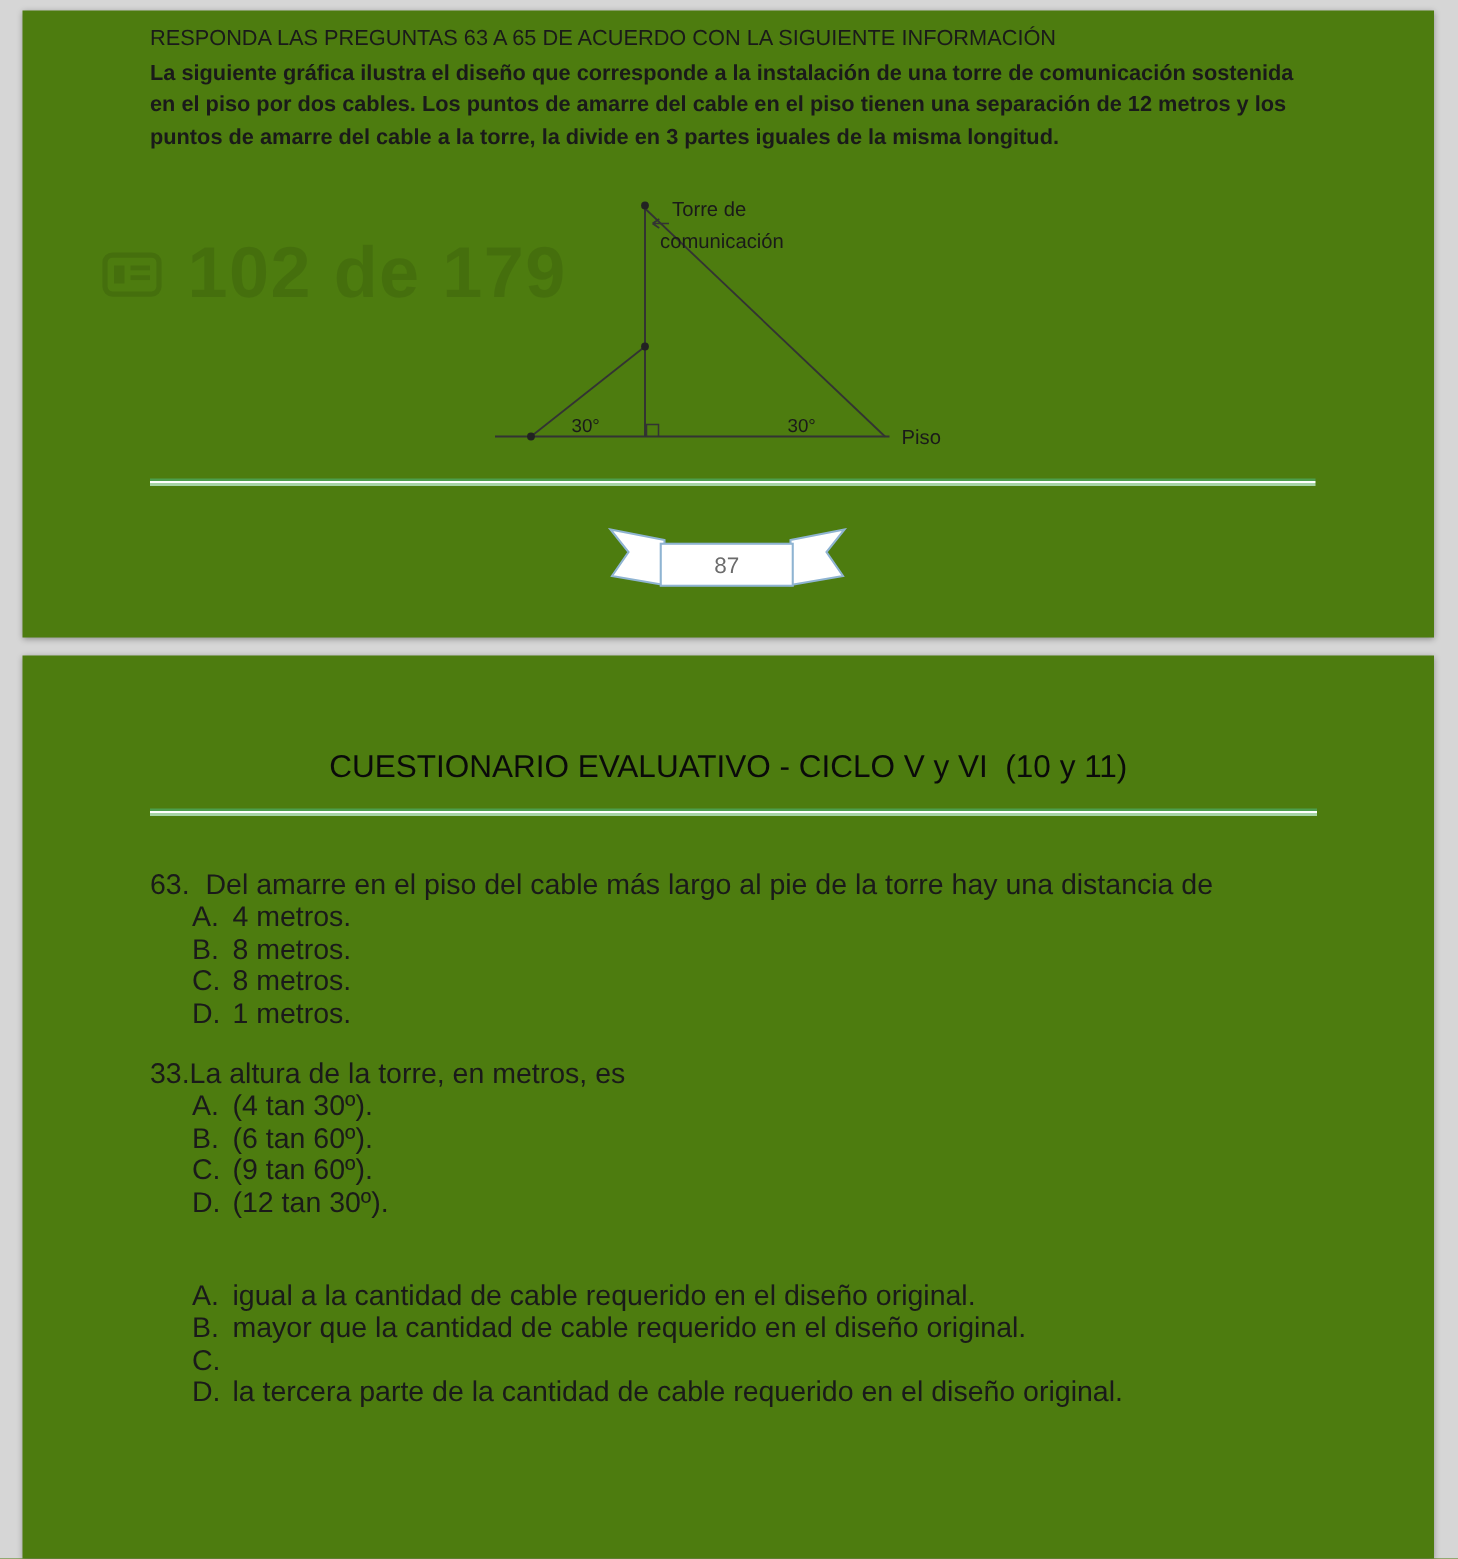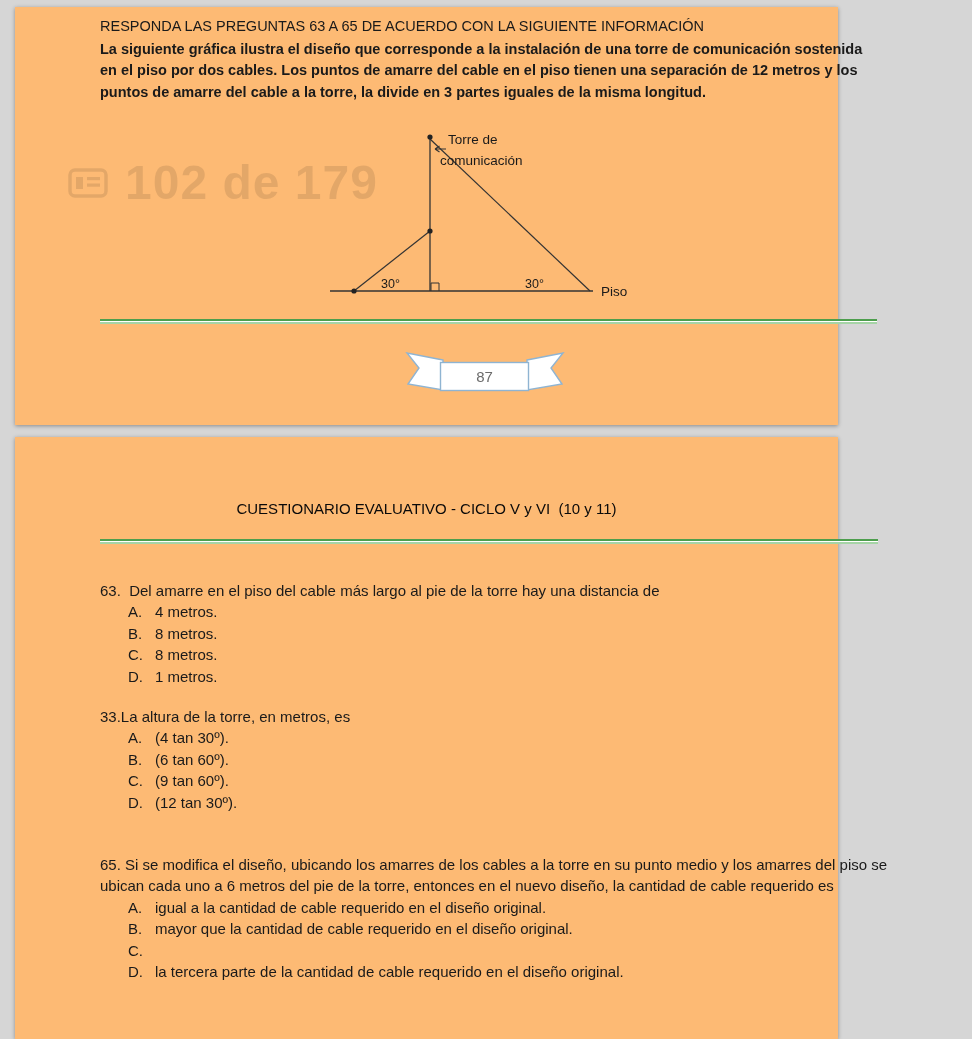--- a/index.html
+++ b/index.html
@@ -5,45 +5,45 @@
   html,body { margin:0; padding:0; }
   body {
     width:972px; height:1039px;
     background:#d6d6d6;
     position:relative;
     font-family:"Liberation Sans","DejaVu Sans",sans-serif;
     color:#1a1a1a;
     overflow:hidden;
   }
   .page {
-    position:absolute; left:15px; width:823px; background:#fdba74;
+    position:absolute; left:15px; width:941px; background:#4d7c0f;
     box-shadow:0 1px 4px rgba(0,0,0,.35);
   }
   #page1 { top:7px; height:418px; }
   #page2 { top:437px; height:602px; }
   .abs { position:absolute; }
   .txt { font-size:14.5px; line-height:21.4px; white-space:pre-wrap;font-weight:bold; }
   .header-line { font-size:14.5px; }
   .divider {
     height:5px;
     background:linear-gradient(to bottom,#4d9e4d 0 38%,#ffffff 38% 62%,#a6d4a6 62% 100%);
   }
   .watermark {
     display:flex; align-items:center; gap:16px;
     color:rgba(0,0,0,0.10);
     user-select:none;
   }
   .watermark .wm-text { font-size:48px; font-weight:bold; letter-spacing:1px; }
   .doc-title {
     position:absolute; left:0; width:100%; text-align:center;
-    font-size:15px; color:#0a0a0a; white-space:pre-wrap;
+    font-size:21px; color:#0a0a0a; white-space:pre-wrap;
   }
   .question {
     position:absolute; left:85px; width:790px;
-    font-size:15px; line-height:21.4px;
+    font-size:19px; line-height:21.4px;
   }
   .q-text { white-space:pre-wrap; }
   .opt { display:flex; padding-left:28px; }
   .opt .letter { width:27px; flex:none; }
 </style>
 </head>
 <body>
 
 <div class="page" id="page1">
 
@@ -129,21 +129,20 @@
       <span class="letter">C.</span>
       <span>(9 tan 60º).</span>
     </div>
     <div class="opt">
       <span class="letter">D.</span>
       <span>(12 tan 30º).</span>
     </div>
   </div>
 
   <div class="question" style="top:417px;">
-    <div class="q-text">65. Si se modifica el diseño, ubicando los amarres de los cables a la torre en su punto medio y los amarres del piso se ubican cada uno a 6 metros del pie de la torre, entonces en el nuevo diseño, la cantidad de cable requerido es</div>
     <div class="opt">
       <span class="letter">A.</span>
       <span>igual a la cantidad de cable requerido en el diseño original.</span>
     </div>
     <div class="opt">
       <span class="letter">B.</span>
       <span>mayor que la cantidad de cable requerido en el diseño original.</span>
     </div>
     <div class="opt">
       <span class="letter">C.</span>

